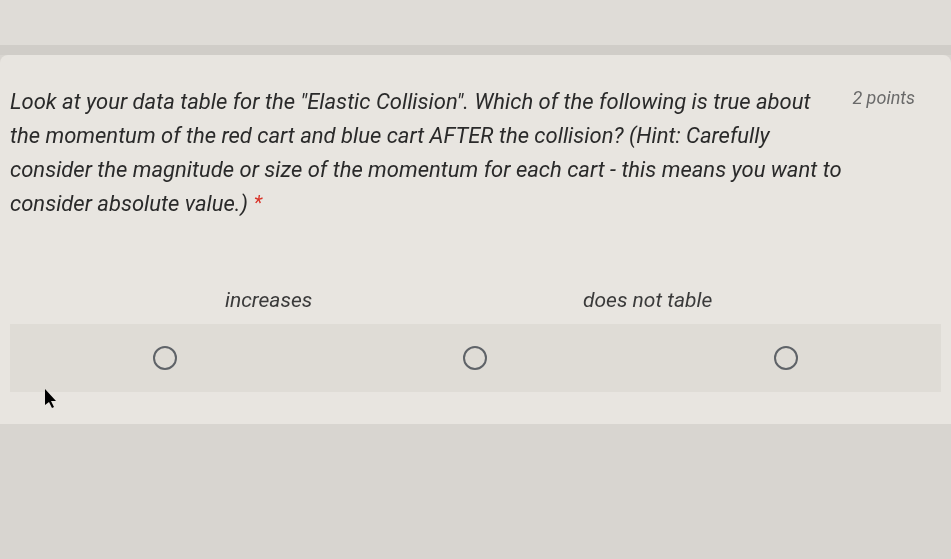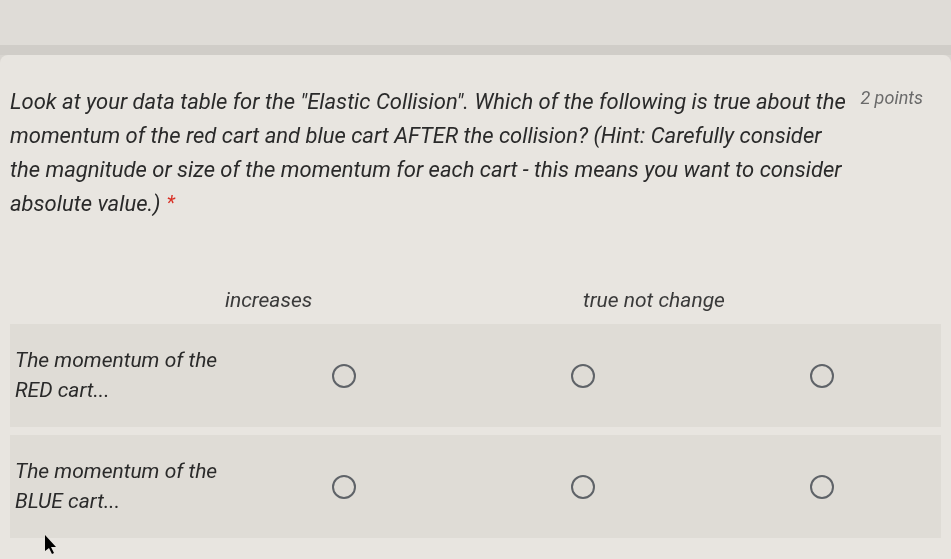--- a/index.html
+++ b/index.html
@@ -44,21 +44,21 @@
       color: #d93025;
       margin-left: 6px;
       font-size: 20px;
       vertical-align: top;
     }
     .points {
       color: #6a6a6a;
       font-size: 18px;
       white-space: nowrap;
       padding-top: 2px;
-      margin-right: 18px;
+      margin-right: 26px;
     }
     .grid-wrapper {
       margin-top: 55px;
     }
     .grid-header {
       display: flex;
       padding: 12px 0;
     }
     .row-label-spacer {
       width: 215px;
@@ -118,48 +118,35 @@
     <div class="question-text">
       <span>Look at your data table for the "Elastic Collision". Which of the following is true about the momentum of the red cart and blue cart AFTER the collision? (Hint: Carefully consider the magnitude or size of the momentum for each cart - this means you want to consider absolute value.)</span><span class="required-mark">*</span>
     </div>
     <div class="points">2 points</div>
   </div>
 
   <div class="grid-wrapper">
     <div class="grid-header">
       <div class="row-label-spacer"></div>
       <div class="col-header">increases</div>
-      <div class="col-header">true not change</div>
+      <div class="col-header">does not table</div>
     </div>
 
     <div class="grid-row">
-      <div class="row-label">The momentum of the RED cart...</div>
       <div class="radio-cell">
         <div class="radio-circle"></div>
       </div>
       <div class="radio-cell">
         <div class="radio-circle"></div>
       </div>
       <div class="radio-cell">
         <div class="radio-circle"></div>
       </div>
     </div>
 
-    <div class="grid-row">
-      <div class="row-label">The momentum of the BLUE cart...</div>
-      <div class="radio-cell">
-        <div class="radio-circle"></div>
-      </div>
-      <div class="radio-cell">
-        <div class="radio-circle"></div>
-      </div>
-      <div class="radio-cell">
-        <div class="radio-circle"></div>
-      </div>
-    </div>
   </div>
 
   <div class="cursor">
     <svg width="16" height="20" viewBox="0 0 16 20">
       <path d="M0 0 L0 16 L4 13 L7 19 L9 18 L6 12 L11 12 Z" fill="#000"></path>
     </svg>
   </div>
 </div>
 
 </body></html>

